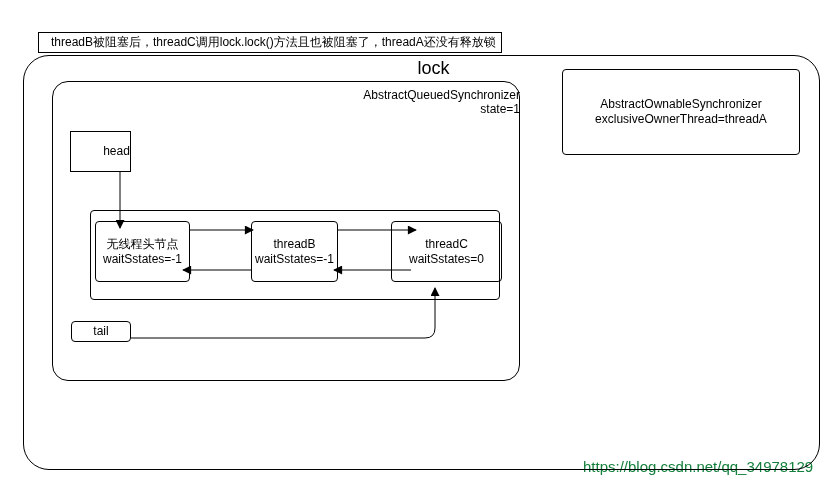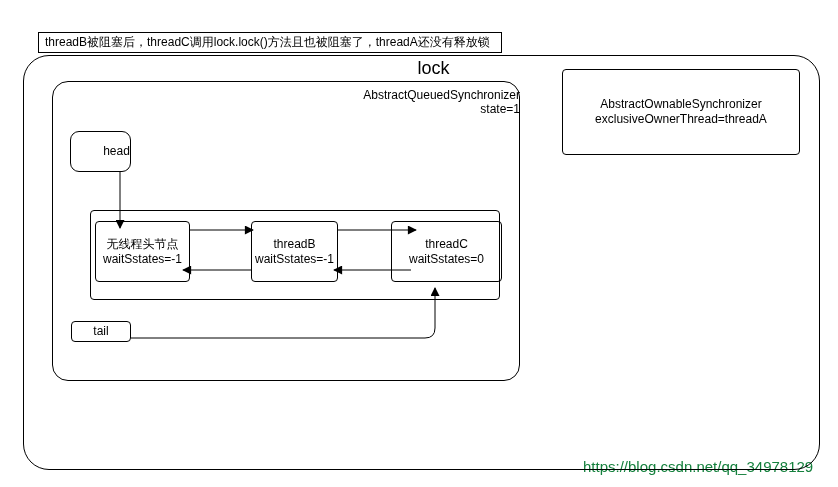--- a/index.html
+++ b/index.html
@@ -5,29 +5,29 @@
   html,body { margin:0; padding:0; background:#ffffff; }
   .stage {
     position:relative; width:838px; height:487px; background:#ffffff;
     font-family:"Liberation Sans","DejaVu Sans",sans-serif; color:#000;
     overflow:hidden;
   }
   .box { position:absolute; border:1px solid #000; box-sizing:border-box; background:transparent; }
   .rounded-lg { border-radius:26px; }
   .rounded-md { border-radius:16px; }
   .rounded-sm { border-radius:4px; }
-  .rounded-xs { border-radius:9px;padding-left:32px; }
+  .rounded-xs { border-radius:0;padding-left:32px; }
   .center-col {
     display:flex; flex-direction:column; align-items:center; justify-content:center;
     text-align:center; font-size:12px; line-height:15px;
   }
   .caption-box {
     position:absolute; left:38px; top:32px; width:464px; height:21px;
     border:1px solid #000; background:#ffffff; box-sizing:border-box;
-    display:flex; align-items:center; padding-left:6px;
+    display:flex; align-items:center; padding-left:12px;
     font-size:12px; white-space:nowrap;
   }
   .lock-label {
     position:absolute; left:35px; top:56px; width:797px; height:24px;
     text-align:center; font-size:18px; line-height:24px;
   }
   .aqs-title {
     position:absolute; left:52px; top:88px; width:468px;
     text-align:right; font-size:12px; line-height:14px;
   }

